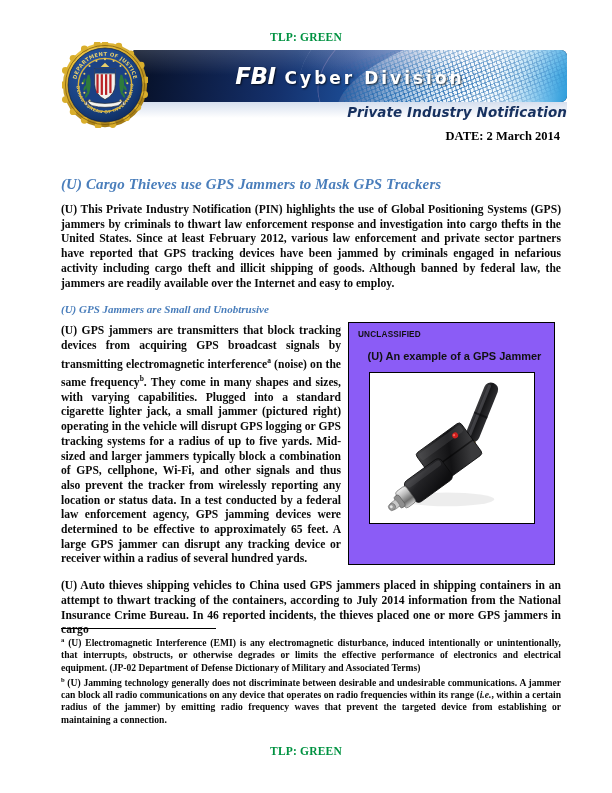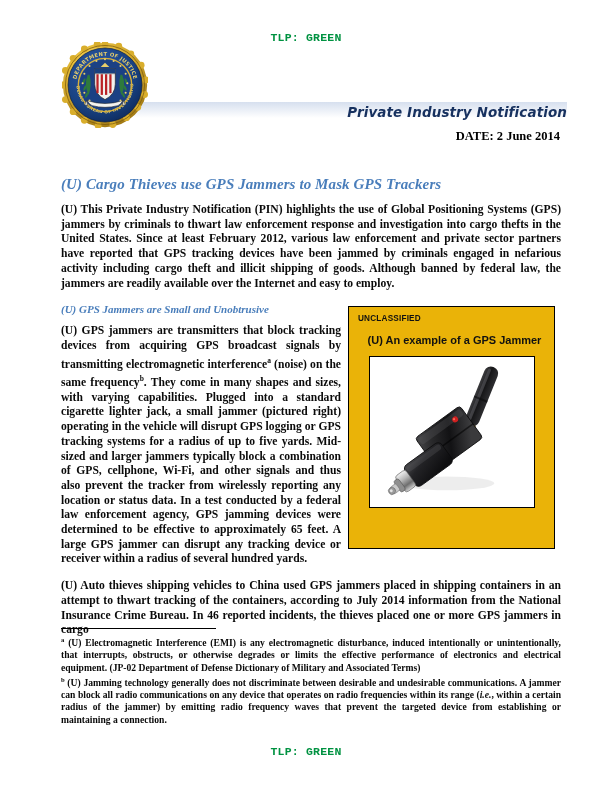--- a/index.html
+++ b/index.html
@@ -13,21 +13,21 @@
     height: 793px;
     position: relative;
     font-family: "Liberation Serif", serif;
     color: #000000;
     overflow: hidden;
   }
 
   
   .tlp {
     text-align: center;
-    font-family: Liberation Mono, monospace;
+    font-family: Liberation Serif, serif;
     font-weight: bold;
     font-size: 11.5px;
     letter-spacing: 0.2px;
     color: #009241;
   }
   .tlp-top { position: absolute; top: 31px; left: 0; right: 0; }
   .tlp-bottom { position: absolute; top: 745px; left: 0; right: 0; }
 
   
   .header { position: absolute; top: 42px; left: 0; width: 612px; height: 100px; }
@@ -219,24 +219,24 @@
     width: 500px;
   }
   .col-left {
     width: 280px;
   }
 
   
   .figure-box {
     position: absolute;
     left: 348px;
-    top: 306px;
+    top: 322px;
     width: 207px;
     height: 243px;
-    background: #eab308;
+    background: #8b5cf6;
     border: 1.4px solid #000000;
     box-sizing: border-box;
   }
   .fig-class {
     font-family: "Liberation Sans", sans-serif;
     font-weight: bold;
     font-size: 8.2px;
     color: #111;
     margin: 7px 0 0 9px;
     letter-spacing: 0.2px;
@@ -293,20 +293,31 @@
   sup.fnm { font-size: 6.6px; vertical-align: super; font-weight: bold; }
   em.it { font-style: italic; }
 </style>
 </head>
 <body>
 
 <div class="tlp tlp-top">TLP: GREEN</div>
 
 <div class="header">
 
+  <div class="banner-wrap">
+    <div class="banner-base"></div>
+    <div class="banner-arc"></div>
+    <div class="banner-arc2"></div>
+    <div class="banner-sweep"></div>
+    <div class="banner-mesh"></div>
+    <div class="banner-gloss"></div>
+    <div class="banner-title">
+      <span class="fbi-word">FBI</span><span class="cyber-word">Cyber Division</span>
+    </div>
+  </div>
   <div class="banner-reflect"></div>
 
   <div class="pin-subtitle">Private Industry Notification</div>
 
   <div class="seal">
     <svg viewBox="0 0 100 100" width="86" height="86" aria-hidden="true">
       <defs>
         <radialGradient id="goldg" cx="42%" cy="34%" r="70%">
           <stop offset="0%" stop-color="#ffe896"></stop>
           <stop offset="45%" stop-color="#e8bf3c"></stop>
@@ -398,21 +409,21 @@
           <circle cx="26" cy="37" r="1.2"></circle>
         <circle cx="24" cy="48" r="1.2"></circle>
           <circle cx="26" cy="59" r="1.2"></circle>
         <circle cx="32" cy="68" r="1.2"></circle>
       </g>
     </svg>
   </div>
 </div>
 
 <div class="meta">
-  <div>DATE: 2 June 2014</div>
+  <div>DATE: 2 March 2014</div>
 </div>
 
 <div class="content">
 
   <h1 class="doc-title">(U) Cargo Thieves use GPS Jammers to Mask GPS Trackers</h1>
 
   <p class="body-text">(U) This Private Industry Notification (PIN) highlights the use of Global Positioning Systems (GPS) jammers by criminals to thwart law enforcement response and investigation into cargo thefts in the United States. Since at least February 2012, various law enforcement and private sector partners have reported that GPS tracking devices have been jammed by criminals engaged in nefarious activity including cargo theft and illicit shipping of goods. Although banned by federal law, the jammers are readily available over the Internet and easy to employ.</p>
 
   <h2 class="sec-title">(U) GPS Jammers are Small and Unobtrusive</h2>
 

